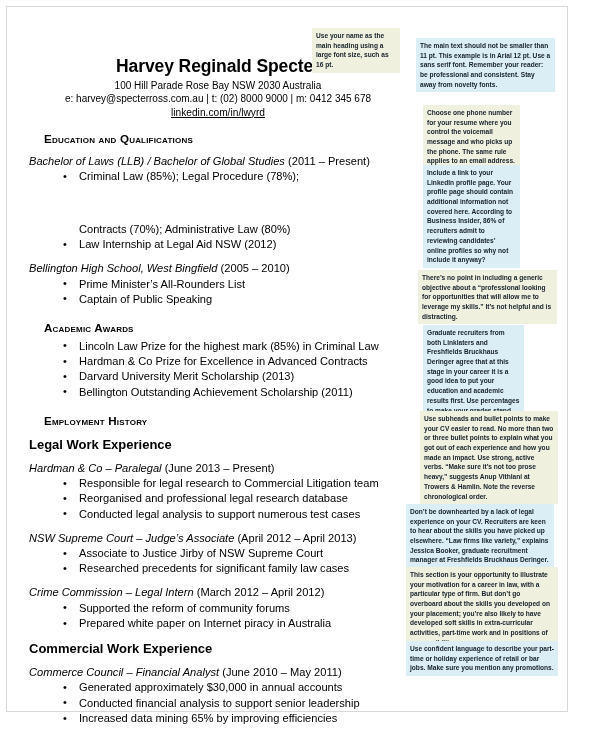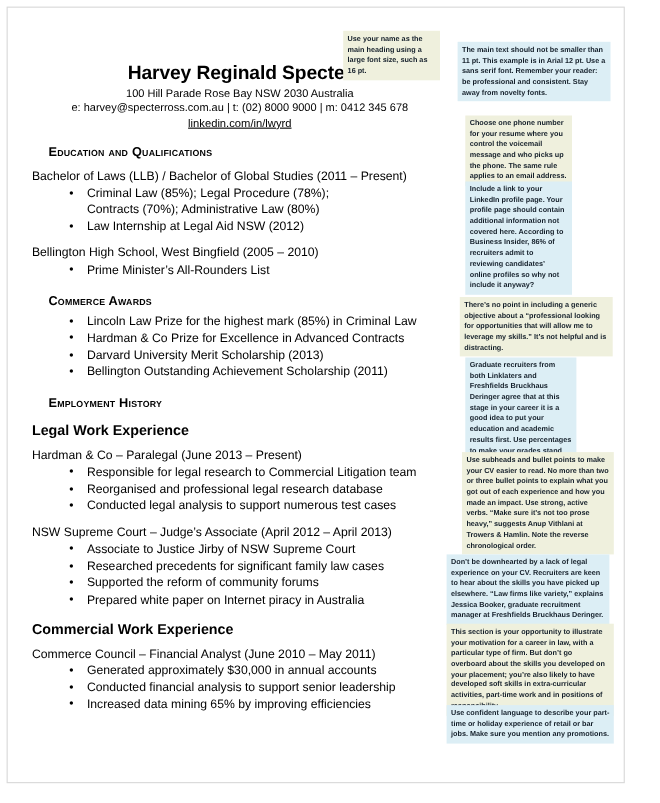--- a/index.html
+++ b/index.html
@@ -74,42 +74,42 @@
     font-size: 13px;
     font-weight: bold;
     margin: 10px 0 2px 0;
   }
 
   .entry-line {
     font-size: 11.1px;
     line-height: 1.3;
     margin: 9px 0 1px 0;
   }
-  .entry-line .role { font-weight: normal; }
+  .entry-line .role { font-style: italic; font-weight: normal; }
 
   ul.bullets {
     list-style: none;
     margin: 0;
     padding: 0 0 0 34px;
   }
   ul.bullets li {
     position: relative;
     font-size: 11.1px;
     line-height: 1.34;
     padding-left: 16px;
     margin: 0.5px 0;
   }
   ul.bullets li::before {
     content: "\2022";
     position: absolute;
     left: 0;
     top: -0.5px;
     font-size: 11px;
   }
-  ul.bullets li .cont { display: block; }
+  ul.bullets li .cont { display: block; margin-top: 38px; }
 
   
   .callout {
     position: absolute;
     box-sizing: border-box;
     font-size: 6.6px;
     line-height: 1.47;
     padding: 3px 4px 3px 4px;
     font-weight: bold;
     color: #15202b;
@@ -142,23 +142,24 @@
       </li>
       <li>Law Internship at Legal Aid NSW (2012)</li>
     </ul>
 
     <div class="entry-line">
       <span class="role">Bellington High School, West Bingfield</span>
       <span>(2005 – 2010)</span>
     </div>
     <ul class="bullets">
       <li>Prime Minister’s All-Rounders List</li>
-    </ul>
-
-    <div class="section-head">Commerce Awards</div>
+      <li>Captain of Public Speaking</li>
+    </ul>
+
+    <div class="section-head">Academic Awards</div>
     <ul class="bullets">
       <li>Lincoln Law Prize for the highest mark (85%) in Criminal Law</li>
       <li>Hardman &amp; Co Prize for Excellence in Advanced Contracts</li>
     </ul>
 
     <ul class="bullets">
       <li>Darvard University Merit Scholarship (2013)</li>
       <li>Bellington Outstanding Achievement Scholarship (2011)</li>
     </ul>
 
@@ -178,20 +179,24 @@
 
     <div class="entry-line">
       <span class="role">NSW Supreme Court – Judge’s Associate</span>
       <span>(April 2012 – April 2013)</span>
     </div>
     <ul class="bullets">
       <li>Associate to Justice Jirby of NSW Supreme Court</li>
       <li>Researched precedents for significant family law cases</li>
     </ul>
 
+    <div class="entry-line">
+      <span class="role">Crime Commission – Legal Intern</span>
+      <span>(March 2012 – April 2012)</span>
+    </div>
     <ul class="bullets">
       <li>Supported the reform of community forums</li>
       <li>Prepared white paper on Internet piracy in Australia</li>
     </ul>
 
     <div class="sub-head">Commercial Work Experience</div>
 
     <div class="entry-line">
       <span class="role">Commerce Council – Financial Analyst</span>
       <span>(June 2010 – May 2011)</span>

